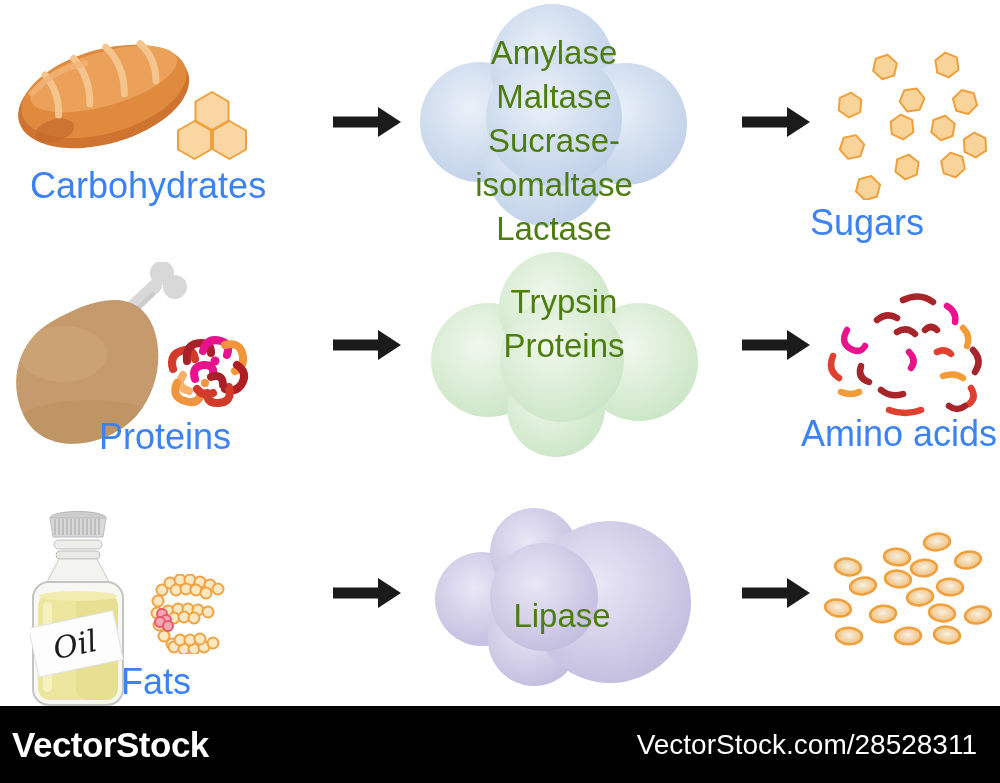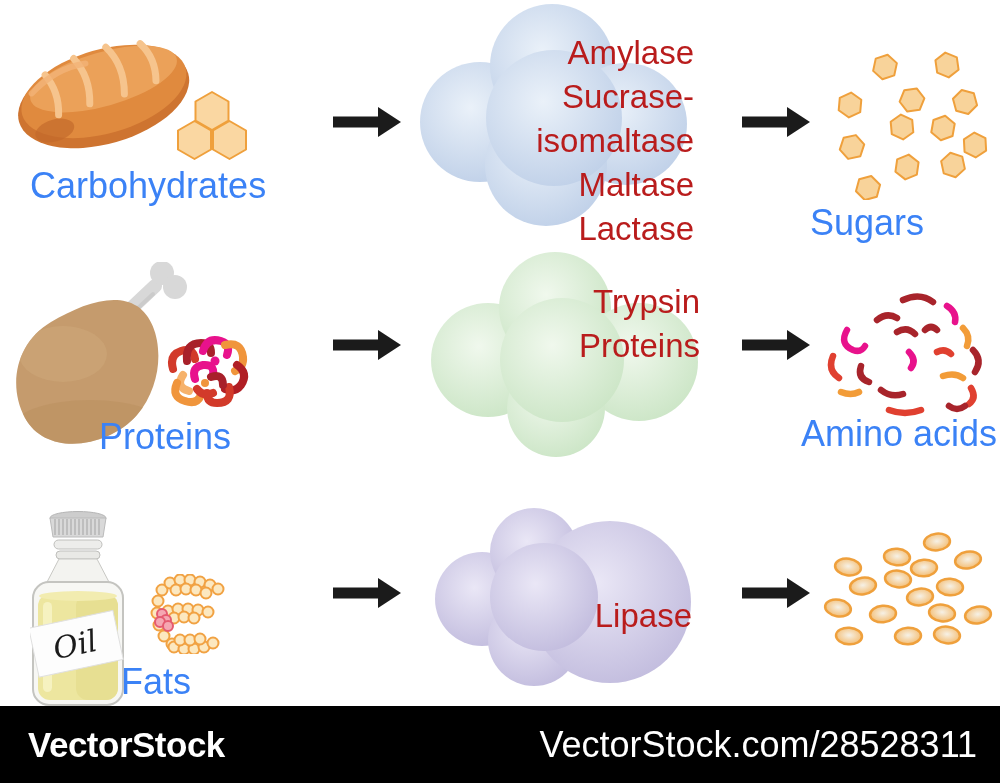--- a/index.html
+++ b/index.html
@@ -1,25 +1,25 @@
 <!DOCTYPE html>
 <html><head>
 <meta charset="utf-8">
 <style>
   html,body{margin:0;padding:0;background:#888;}
   .canvas{position:relative;width:1000px;height:783px;background:#ffffff;overflow:hidden;
           font-family:"Liberation Sans",sans-serif;color:#262223;}
   .abs{position:absolute;}
   .big-label{position:absolute;text-align:left;font-size:36px;line-height:38px;color:#3b82f6;white-space:nowrap;}
-  .cloud-label{position:absolute;text-align:right;font-size:33px;line-height:44px;color:#b91c1c;}
+  .cloud-label{position:absolute;text-align:center;font-size:33px;line-height:44px;color:#4d7c0f;}
   .arrow{position:absolute;width:68px;height:32px;}
   footer{position:absolute;left:0;top:706px;width:1000px;height:77px;background:#000;
          display:flex;align-items:center;justify-content:space-between;z-index:10;}
-  .wm-brand{color:#fff;font-size:35px;font-weight:600;letter-spacing:-0.5px;padding-left:28px;}
-  .wm-url{color:#fff;font-size:36px;font-weight:400;padding-right:23px;}
+  .wm-brand{color:#fff;font-size:35px;font-weight:600;letter-spacing:-0.5px;padding-left:12px;}
+  .wm-url{color:#fff;font-size:28px;font-weight:400;padding-right:23px;}
   svg{display:block;}
 </style>
 </head>
 <body>
 
 <div class="canvas">
 
   <svg class="abs" style="left:4px;top:22px;" width="196" height="140" viewBox="0 0 196 140">
     <g transform="rotate(-16 98 70)">
       <ellipse cx="98" cy="76" rx="88" ry="46" fill="#ce7430"></ellipse>
@@ -55,22 +55,22 @@
       </radialGradient>
     </defs>
     <circle cx="66" cy="120" r="60" fill="url(#gb)"></circle>
     <circle cx="138" cy="64" r="62" fill="url(#gb)"></circle>
     <circle cx="212" cy="122" r="61" fill="url(#gb)"></circle>
     <circle cx="132" cy="163" r="61" fill="url(#gb)"></circle>
     <circle cx="140" cy="116" r="68" fill="url(#gb)"></circle>
   </svg>
   <div class="cloud-label" style="left:414px;top:31px;width:280px;">
     <div>Amylase</div>
+    <div>Maltase</div>
     <div>Sucrase-isomaltase</div>
-    <div>Maltase</div>
     <div>Lactase</div>
   </div>
 
   <svg class="arrow" style="left:742px;top:106px;" viewBox="0 0 68 32">
     <rect x="0" y="10.5" width="47" height="11" fill="#1b1b1b"></rect>
     <polygon points="45,1 68,16 45,31" fill="#1b1b1b"></polygon>
   </svg>
 
   <svg class="abs" style="left:832px;top:50px;" width="165" height="150" viewBox="0 0 165 150">
     <defs>

